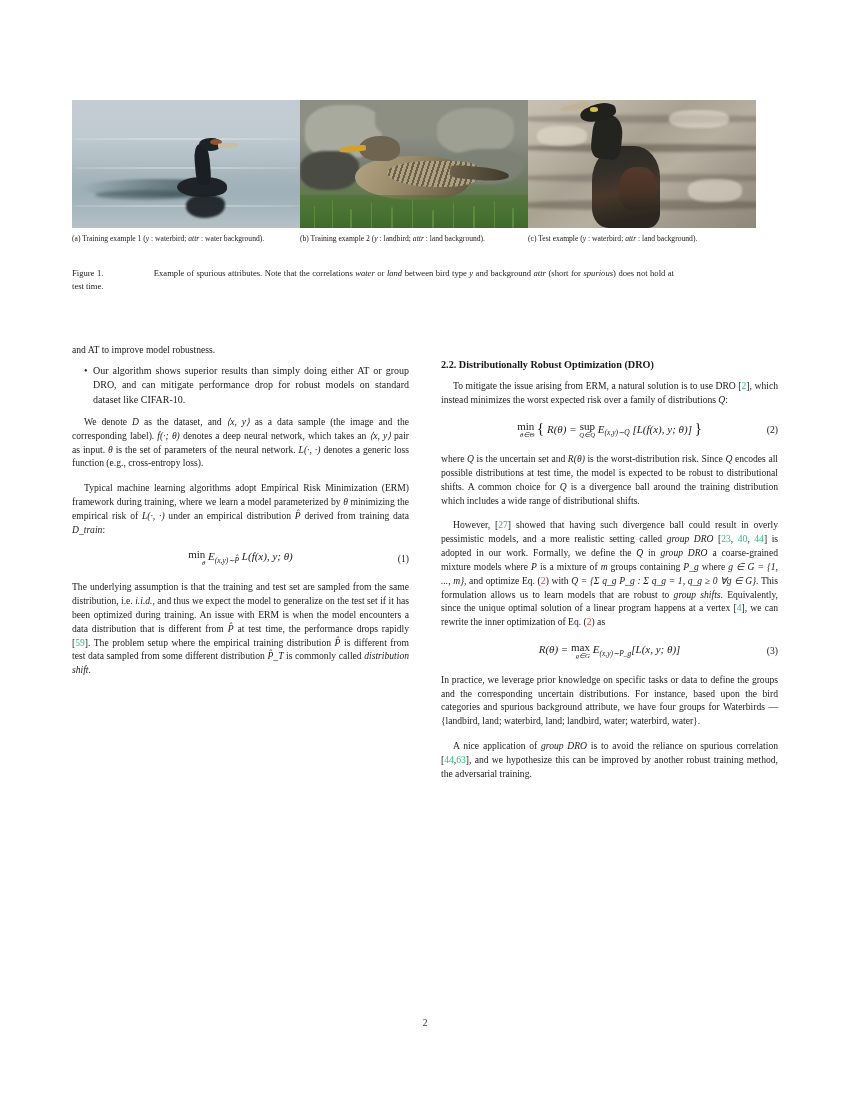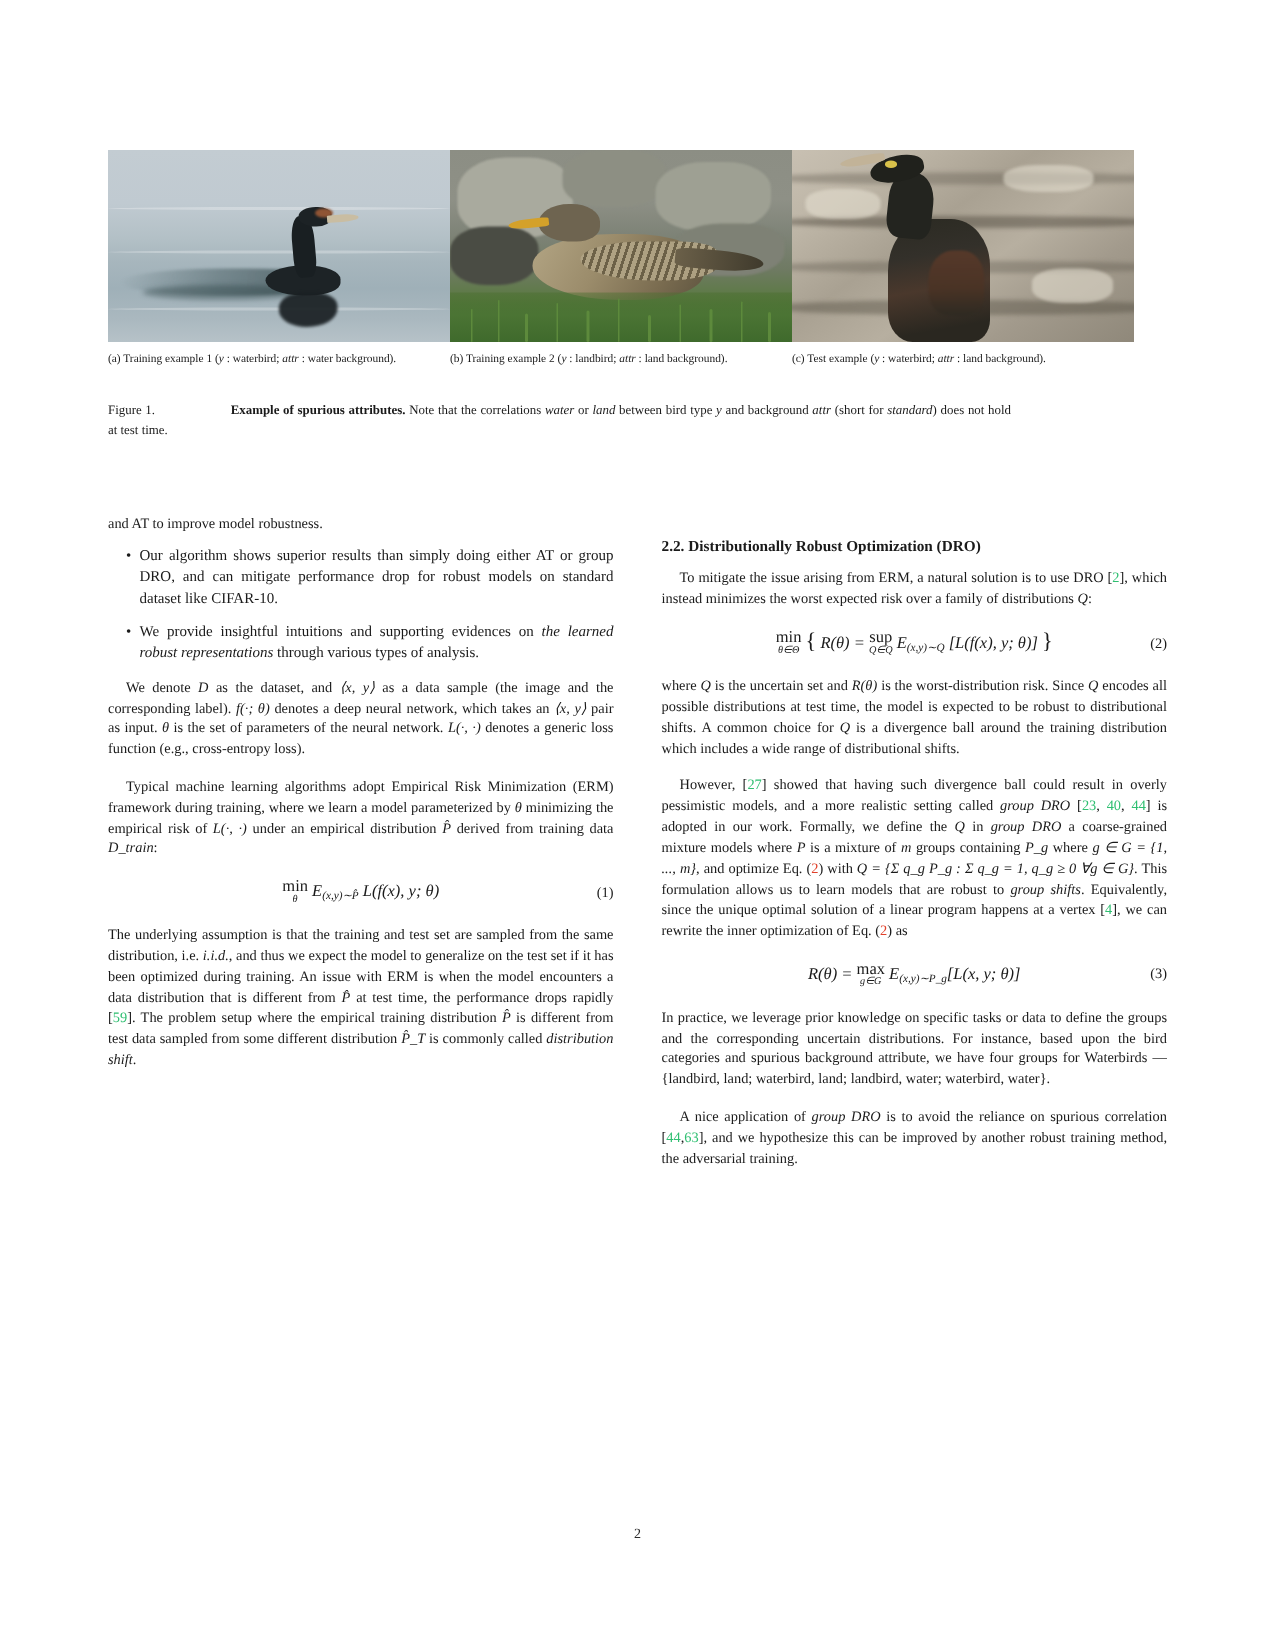--- a/index.html
+++ b/index.html
@@ -319,21 +319,21 @@
     color: #1a1a1a;
   }
 
   .figure-maincaption {
     margin-top: 22px;
     font-size: 8.6px;
     line-height: 1.5;
     text-align: justify;
     color: #1a1a1a;
   }
-  .figure-maincaption b { font-weight: bold; margin-left: 48px; }
+  .figure-maincaption b { font-weight: normal; margin-left: 48px; }
   .figure-maincaption i { font-style: italic; }
 
   
   .columns {
     position: absolute;
     left: 72px;
     top: 343px;
     width: 706px;
     display: flex;
     justify-content: space-between;
@@ -407,21 +407,21 @@
   }
 
   
   .mi { font-style: italic; font-family: "Liberation Serif", serif; }
   .mcal { font-style: italic; font-family: "Liberation Serif", serif; }
   .sub { font-size: 0.68em; vertical-align: -0.28em; font-style: italic; }
   .big { font-size: 1.35em; }
   .stack {
     display: inline-flex;
     flex-direction: column;
-    align-items: center;
+    align-items: flex-end;
     vertical-align: middle;
     line-height: 1;
   }
   .stack .top { font-size: 1em; }
   .stack .bot { font-size: 0.62em; margin-top: 0px; font-style: italic; }
 
   .cite-green { color: #2fbf71; }
   .cite-red { color: #e0402a; }
 
   .pagenum {
@@ -501,32 +501,31 @@
           <div class="c-neck"></div>
           <div class="c-head"></div>
           <div class="c-beak"></div>
           <div class="c-eye"></div>
         </div>
         <div class="fig-caption"><span>(c) Test example (</span><span class="mi">y</span><span> : waterbird; </span><span class="mi">attr</span><span> : land background).</span></div>
       </div>
 
     </div>
 
-    <div class="figure-maincaption"><span>Figure 1. </span><b>Example of spurious attributes.</b><span> Note that the correlations </span><i>water</i><span> or </span><i>land</i><span> between bird type </span><span class="mi">y</span><span> and background </span><span class="mi">attr</span><span> (short for </span><i>standard</i><span>) does not hold at test time.</span></div>
+    <div class="figure-maincaption"><span>Figure 1. </span><b>Example of spurious attributes.</b><span> Note that the correlations </span><i>water</i><span> or </span><i>land</i><span> between bird type </span><span class="mi">y</span><span> and background </span><span class="mi">attr</span><span> (short for </span><i>spurious</i><span>) does not hold at test time.</span></div>
   </div>
 
   <div class="columns">
 
     <div class="col">
 
       <p class="noindent">and AT to improve model robustness.</p>
 
       <ul class="bullets">
         <li><span>Our algorithm shows superior results than simply doing either AT or group DRO, and can mitigate performance drop for robust models on standard dataset like CIFAR-10.</span></li>
-        <li><span>We provide insightful intuitions and supporting evidences on </span><i>the learned robust representations</i><span> through various types of analysis.</span></li>
       </ul>
 
 
 
       <p class="indent"><span>We denote </span><span class="mcal">D</span><span> as the dataset, and </span><span class="mi">⟨x, y⟩</span><span> as a data sample (the image and the corresponding label). </span><span class="mi">f(·; θ)</span><span> denotes a deep neural network, which takes an </span><span class="mi">⟨x, y⟩</span><span> pair as input. </span><span class="mi">θ</span><span> is the set of parameters of the neural network. </span><span class="mcal">L(·, ·)</span><span> denotes a generic loss function (e.g., cross-entropy loss).</span></p>
 
 
       <p class="indent"><span>Typical machine learning algorithms adopt Empirical Risk Minimization (ERM) framework during training, where we learn a model parameterized by </span><span class="mi">θ</span><span> minimizing the empirical risk of </span><span class="mcal">L(·, ·)</span><span> under an empirical distribution </span><span class="mi">P̂</span><span> derived from training data </span><span class="mcal">D_train</span><span>:</span></p>
 
       <div class="eq">

